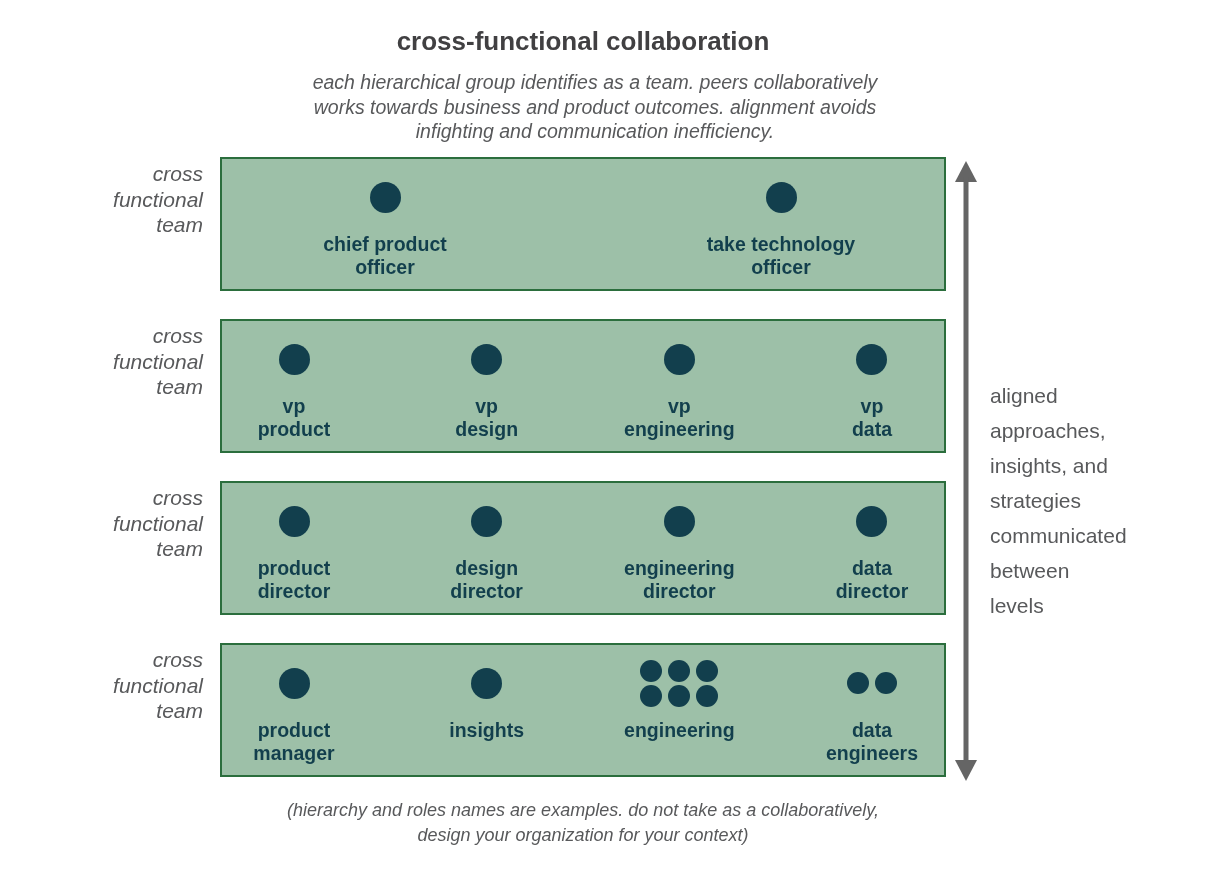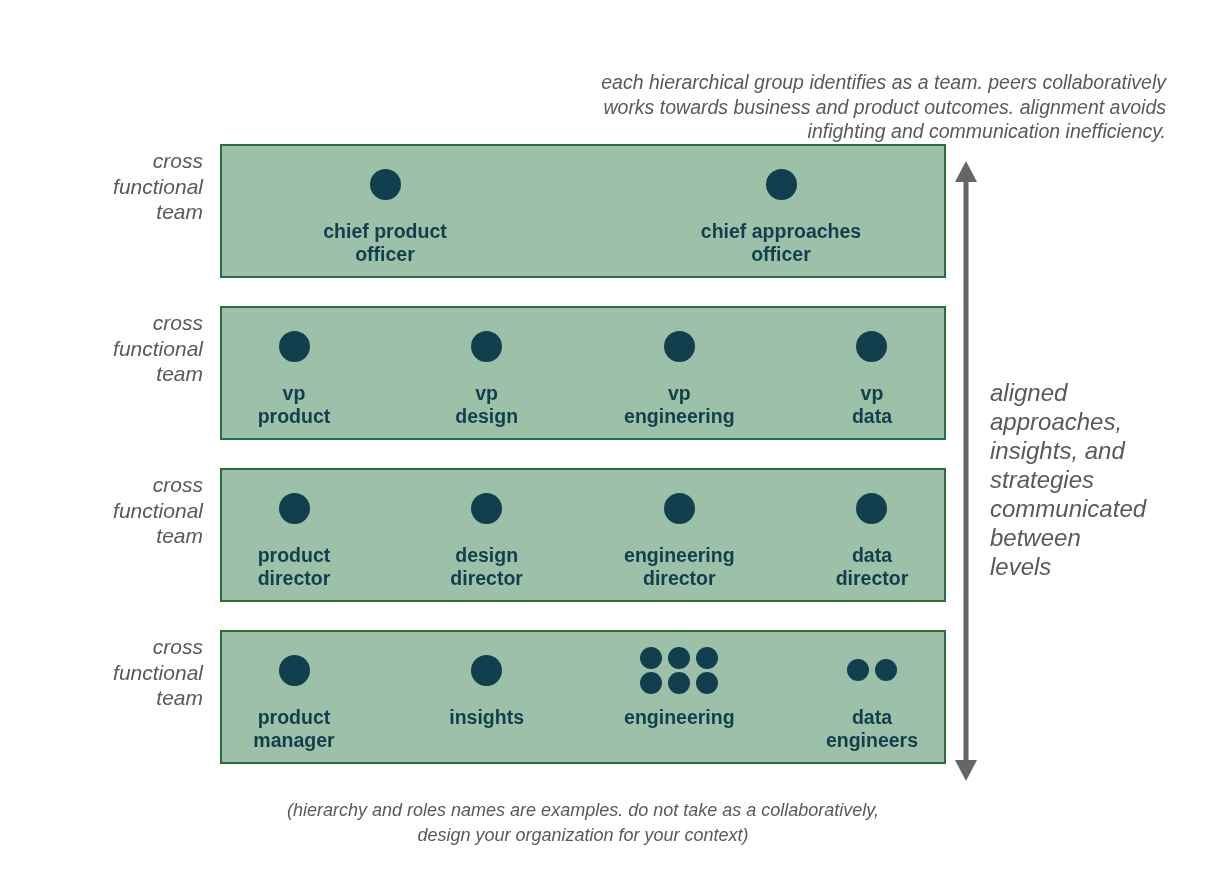--- a/index.html
+++ b/index.html
@@ -20,34 +20,34 @@
     position: absolute;
     left: 0; top: 26px;
     width: 1166px;
     text-align: center;
     font-size: 26px;
     font-weight: 700;
     color: var(--title-color, #414042);
   }
   .page-subtitle {
     position: absolute;
-    left: 0; top: 70px;
+    left: 12px; top: 70px;
     width: 1166px;
-    text-align: right;
+    text-align: center;
     font-size: 19.5px;
     font-style: italic;
     line-height: 24.5px;
     color: var(--gray-text, #58595b);
     white-space: pre-line;
   }
 
   
   #bands {
     position: absolute;
-    left: 0; top: 144px;
+    left: 0; top: 157px;
     width: 946px;
     display: flex;
     flex-direction: column;
     gap: 28px;
   }
   .team-row { display: flex; }
   .band-label {
     width: 220px;
     box-sizing: border-box;
     padding: 4px 17px 0 0;
@@ -106,23 +106,22 @@
 
   
   .levels-arrow {
     position: absolute;
     left: 948px; top: 161px;
   }
   .arrow-annotation {
     position: absolute;
     left: 990px; top: 378px;
     width: 180px;
-    font-size: 24px;
-    font-style: italic;
-    line-height: 29px;
+    font-size: 21px;
+    line-height: 35px;
     color: var(--gray-text, #58595b);
     white-space: pre-line;
   }
 
   
   .caption {
     position: absolute;
     left: 0; top: 798px;
     width: 1166px;
     text-align: center;
@@ -131,20 +130,21 @@
     line-height: 24.5px;
     color: var(--gray-text, #58595b);
     white-space: pre-line;
   }
 </style>
 </head>
 <body>
 
 <div id="canvas">
 
+  <div class="page-title">cross-functional collaboration</div>
 
   <div class="page-subtitle">each hierarchical group identifies as a team. peers collaboratively
 works towards business and product outcomes. alignment avoids
 infighting and communication inefficiency.</div>
 
   <div id="bands">
       <div class="team-row">
         <div class="band-label">cross
 functional
 team</div>
@@ -153,21 +153,21 @@
             <div class="dots">
               <span class="dot large"></span>
             </div>
             <div class="member-name">chief product
 officer</div>
           </div>
           <div class="member">
             <div class="dots">
               <span class="dot large"></span>
             </div>
-            <div class="member-name">chief approaches
+            <div class="member-name">take technology
 officer</div>
           </div>
         </div>
       </div>
       <div class="team-row">
         <div class="band-label">cross
 functional
 team</div>
         <div class="band cols-4">
           <div class="member">

